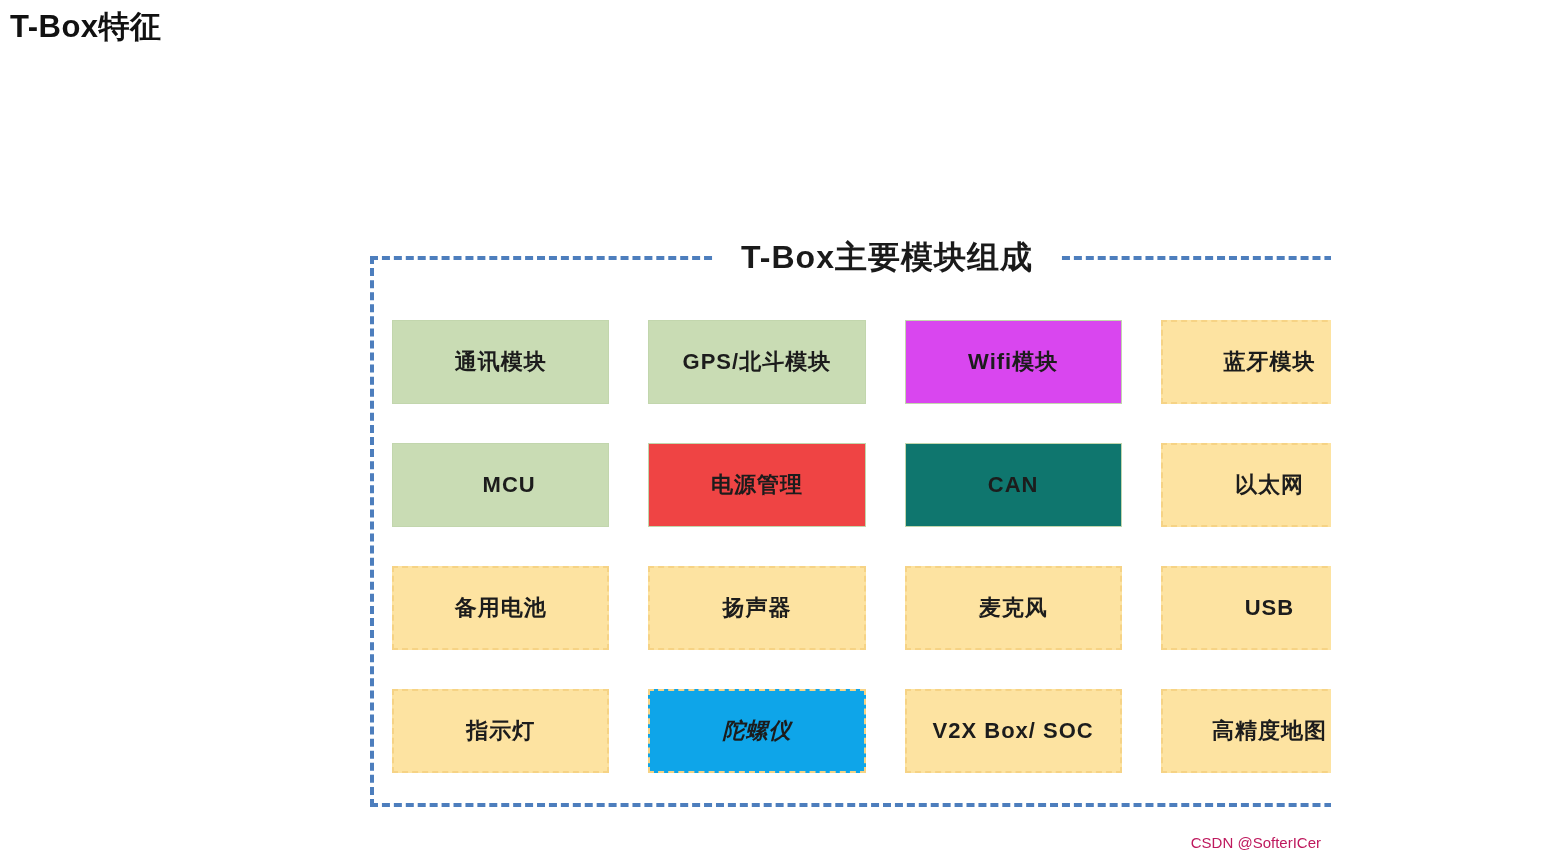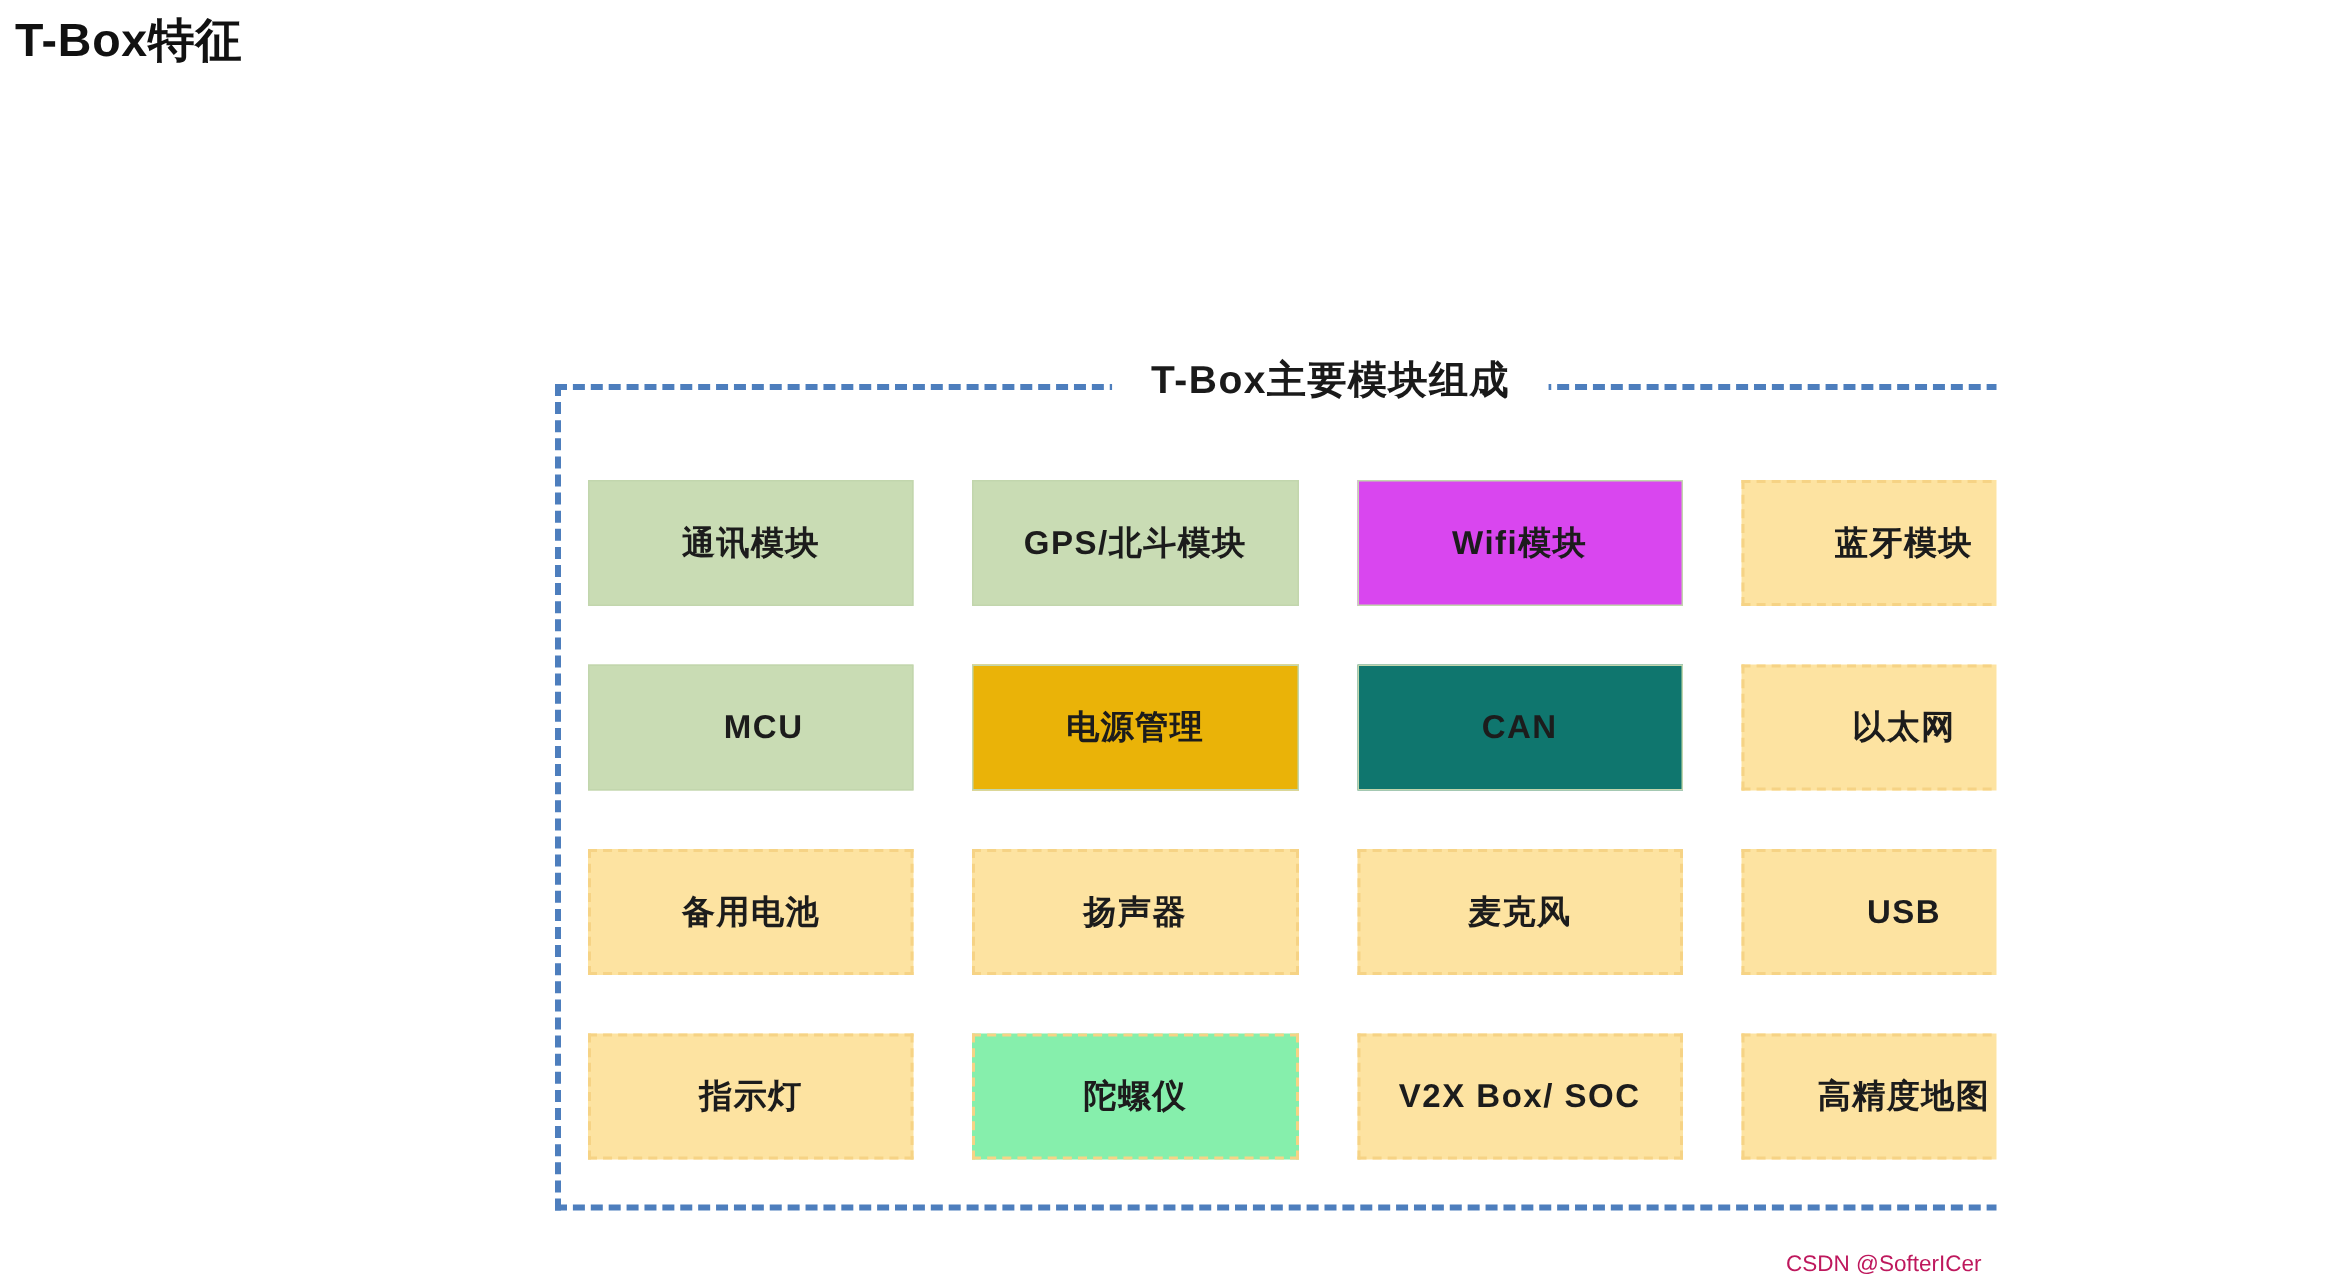--- a/index.html
+++ b/index.html
@@ -32,21 +32,21 @@
     height: 543px;
     border: 4px dashed #4d7ebd;
   }
   .diagram-title {
     position: absolute;
     top: -24px;
     left: 50%;
     transform: translateX(-50%);
     background: #ffffff;
     padding: 0 26px;
-    font-size: 26px;
+    font-size: 32px;
     font-weight: bold;
     color: #1a1a1a;
     white-space: nowrap;
     letter-spacing: 1px;
   }
   .module-grid {
     position: absolute;
     left: 18px;
     right: 22px;
     top: 60px;
@@ -91,29 +91,29 @@
   <div class="diagram-frame">
     <div class="diagram-title">T-Box主要模块组成</div>
 
     <div class="module-grid">
 
     <div class="module green" style="background: rgb(201, 220, 180);">通讯模块</div>
         <div class="module green" style="background: rgb(201, 220, 180);">GPS/北斗模块</div>
         <div class="module green" style="background: #d946ef;">Wifi模块</div>
         <div class="module yellow" style="background: rgb(253, 227, 161);">蓝牙模块</div>
         <div class="module green" style="background: rgb(201, 220, 180); padding-left: 17px;">MCU</div>
-        <div class="module green" style="background: #eab308; text-align: right;">电源管理</div>
+        <div class="module green" style="background: #ef4444; text-align: right;">电源管理</div>
         <div class="module green" style="background: #0f766e;">CAN</div>
         <div class="module yellow" style="background: rgb(253, 227, 161);">以太网</div>
         <div class="module yellow" style="background: rgb(253, 227, 161);">备用电池</div>
         <div class="module yellow" style="background: rgb(253, 227, 161);">扬声器</div>
         <div class="module yellow" style="background: rgb(253, 227, 161);">麦克风</div>
         <div class="module yellow" style="background: rgb(253, 227, 161);">USB</div>
         <div class="module yellow" style="background: rgb(253, 227, 161);">指示灯</div>
-        <div class="module yellow" style="background: #86efac;">陀螺仪</div>
+        <div class="module yellow" style="background: #0ea5e9; font-style: italic;">陀螺仪</div>
         <div class="module yellow" style="background: rgb(253, 227, 161);">V2X Box/ SOC</div>
         <div class="module yellow" style="background: rgb(253, 227, 161);">高精度地图</div>
       </div>
   </div>
 
   <div class="watermark">CSDN @SofterICer</div>
 
 </div>
 
 </body></html>

